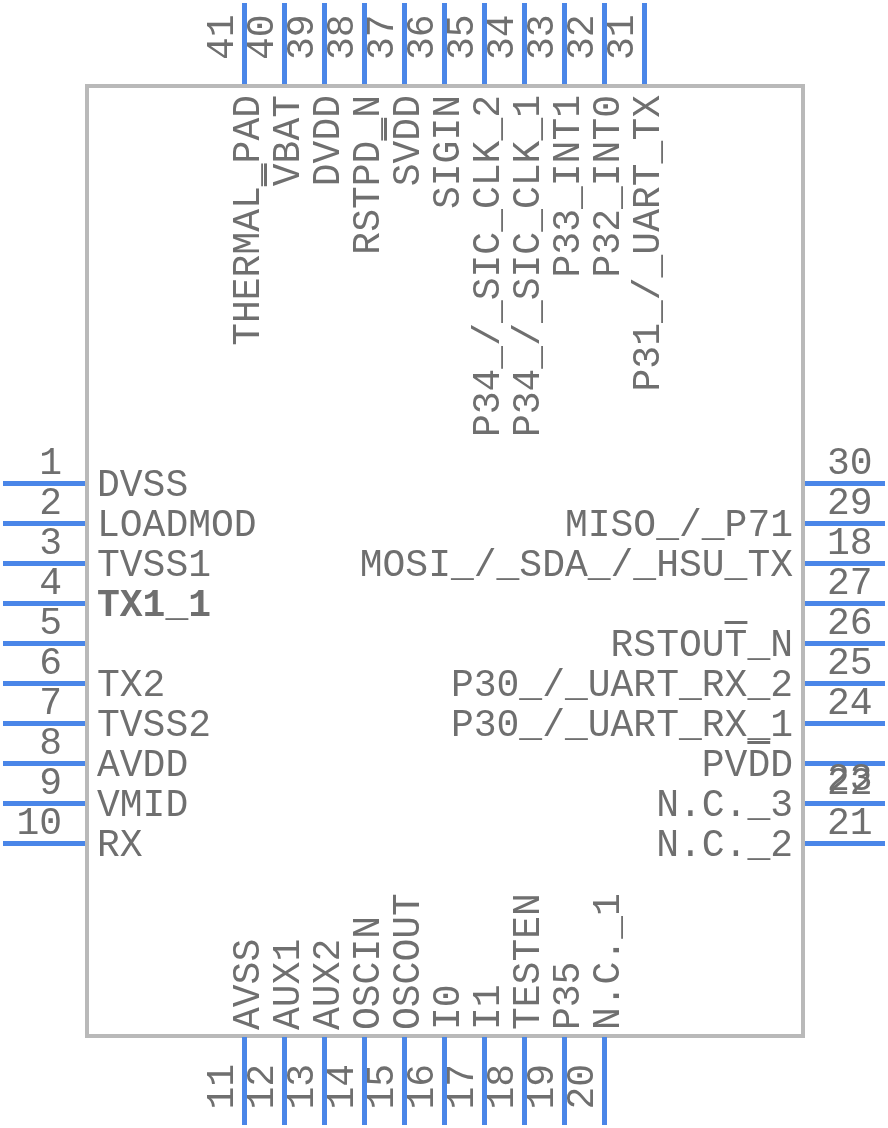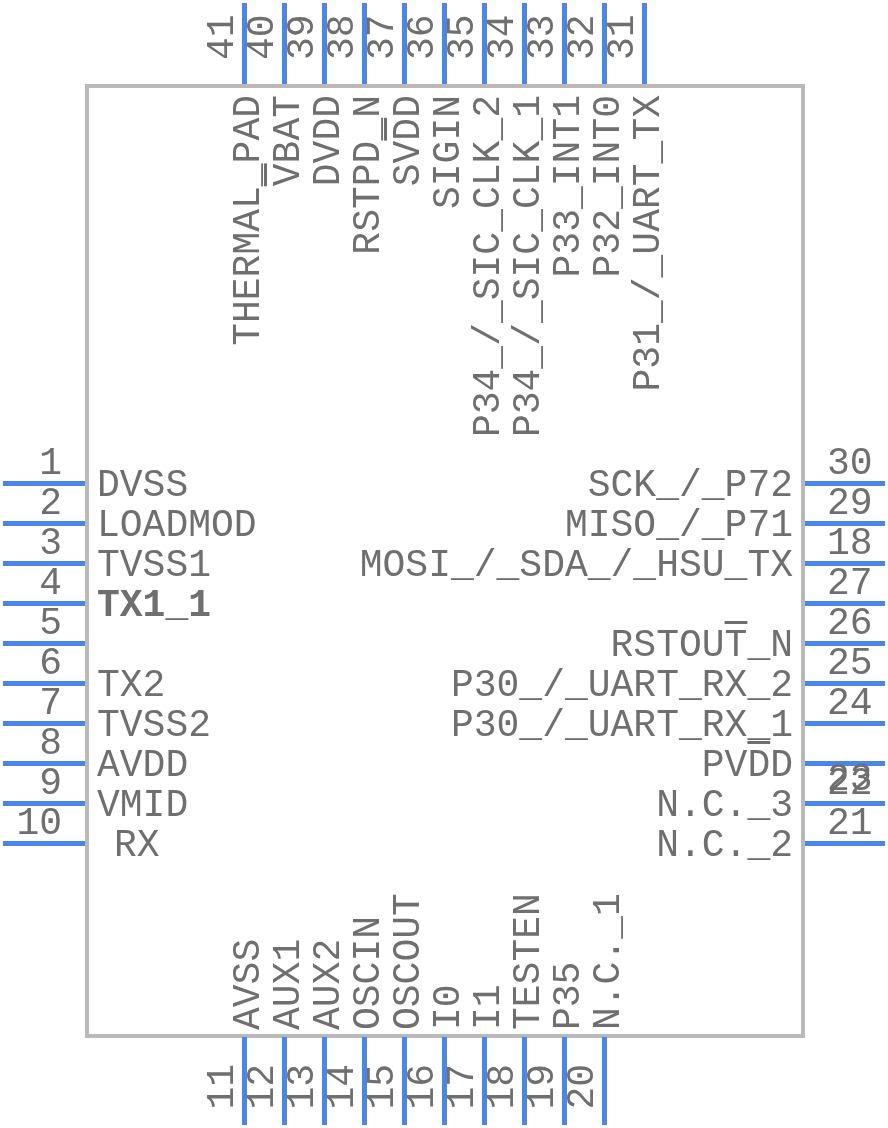--- a/index.html
+++ b/index.html
@@ -125,24 +125,23 @@
     <div class="lbl num-left" style="left: 0px; top: 685px;">7</div>
     <div class="lbl" style="left: 97px; top: 707px;">TVSS2</div>
     <div class="pin h" style="left: 3px; top: 761px; width: 82px;"></div>
     <div class="lbl num-left" style="left: 0px; top: 725px;">8</div>
     <div class="lbl" style="left: 97px; top: 747px;">AVDD</div>
     <div class="pin h" style="left: 3px; top: 801px; width: 82px;"></div>
     <div class="lbl num-left" style="left: 0px; top: 765px;">9</div>
     <div class="lbl" style="left: 97px; top: 787px;">VMID</div>
     <div class="pin h" style="left: 3px; top: 841px; width: 82px;"></div>
     <div class="lbl num-left" style="left: 0px; top: 805px;">10</div>
-    <div class="lbl" style="left: 97px; top: 827px; margin-left: 17px;">RX</div>
+    <div class="lbl" style="left: 97px; top: 827px;">RX</div>
     <div class="pin h" style="left: 805px; top: 481px; width: 80px;"></div>
     <div class="lbl" style="left: 827px; top: 445px;">30</div>
-    <div class="lbl name-right" style="right: 95px; top: 467px;">SCK_/_P72</div>
     <div class="pin h" style="left: 805px; top: 521px; width: 80px;"></div>
     <div class="lbl" style="left: 827px; top: 485px;">29</div>
     <div class="lbl name-right" style="right: 95px; top: 507px;">MISO_/_P71</div>
     <div class="pin h" style="left: 805px; top: 561px; width: 80px;"></div>
     <div class="lbl" style="left: 827px; top: 525px;">18</div>
     <div class="lbl name-right" style="right: 95px; top: 547px;">MOSI_/_SDA_/_HSU_TX</div>
     <div class="pin h" style="left: 805px; top: 601px; width: 80px;"></div>
     <div class="lbl" style="left: 827px; top: 565px;">27</div>
     <div class="pin h" style="left: 805px; top: 641px; width: 80px;"></div>
     <div class="lbl" style="left: 827px; top: 605px;">26</div>

